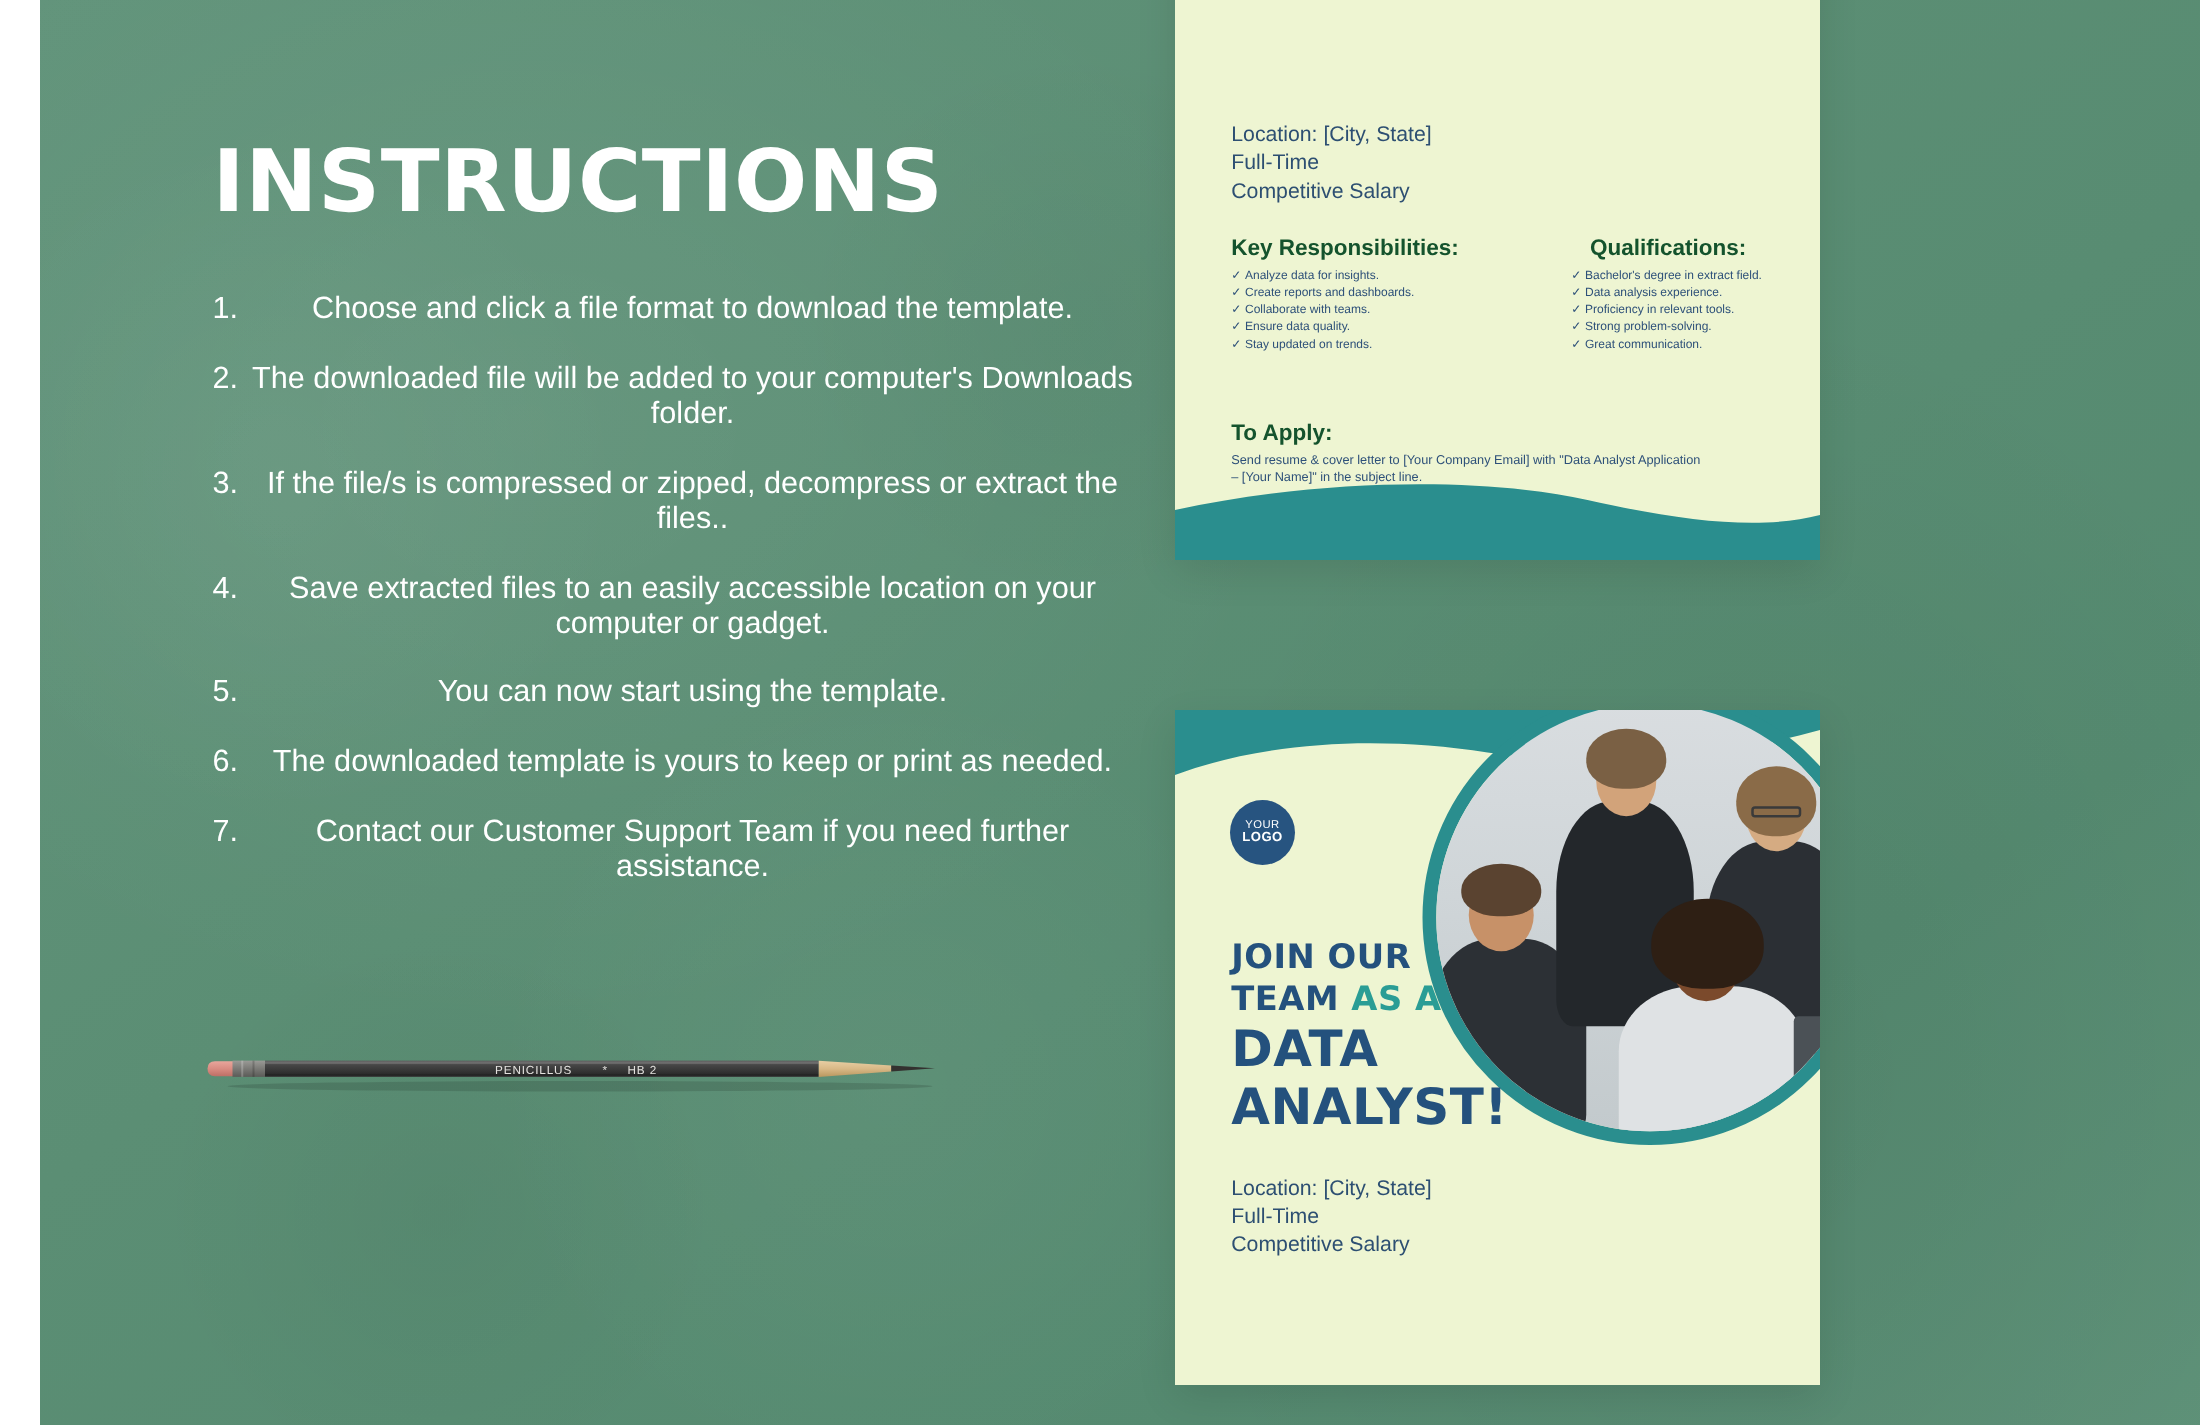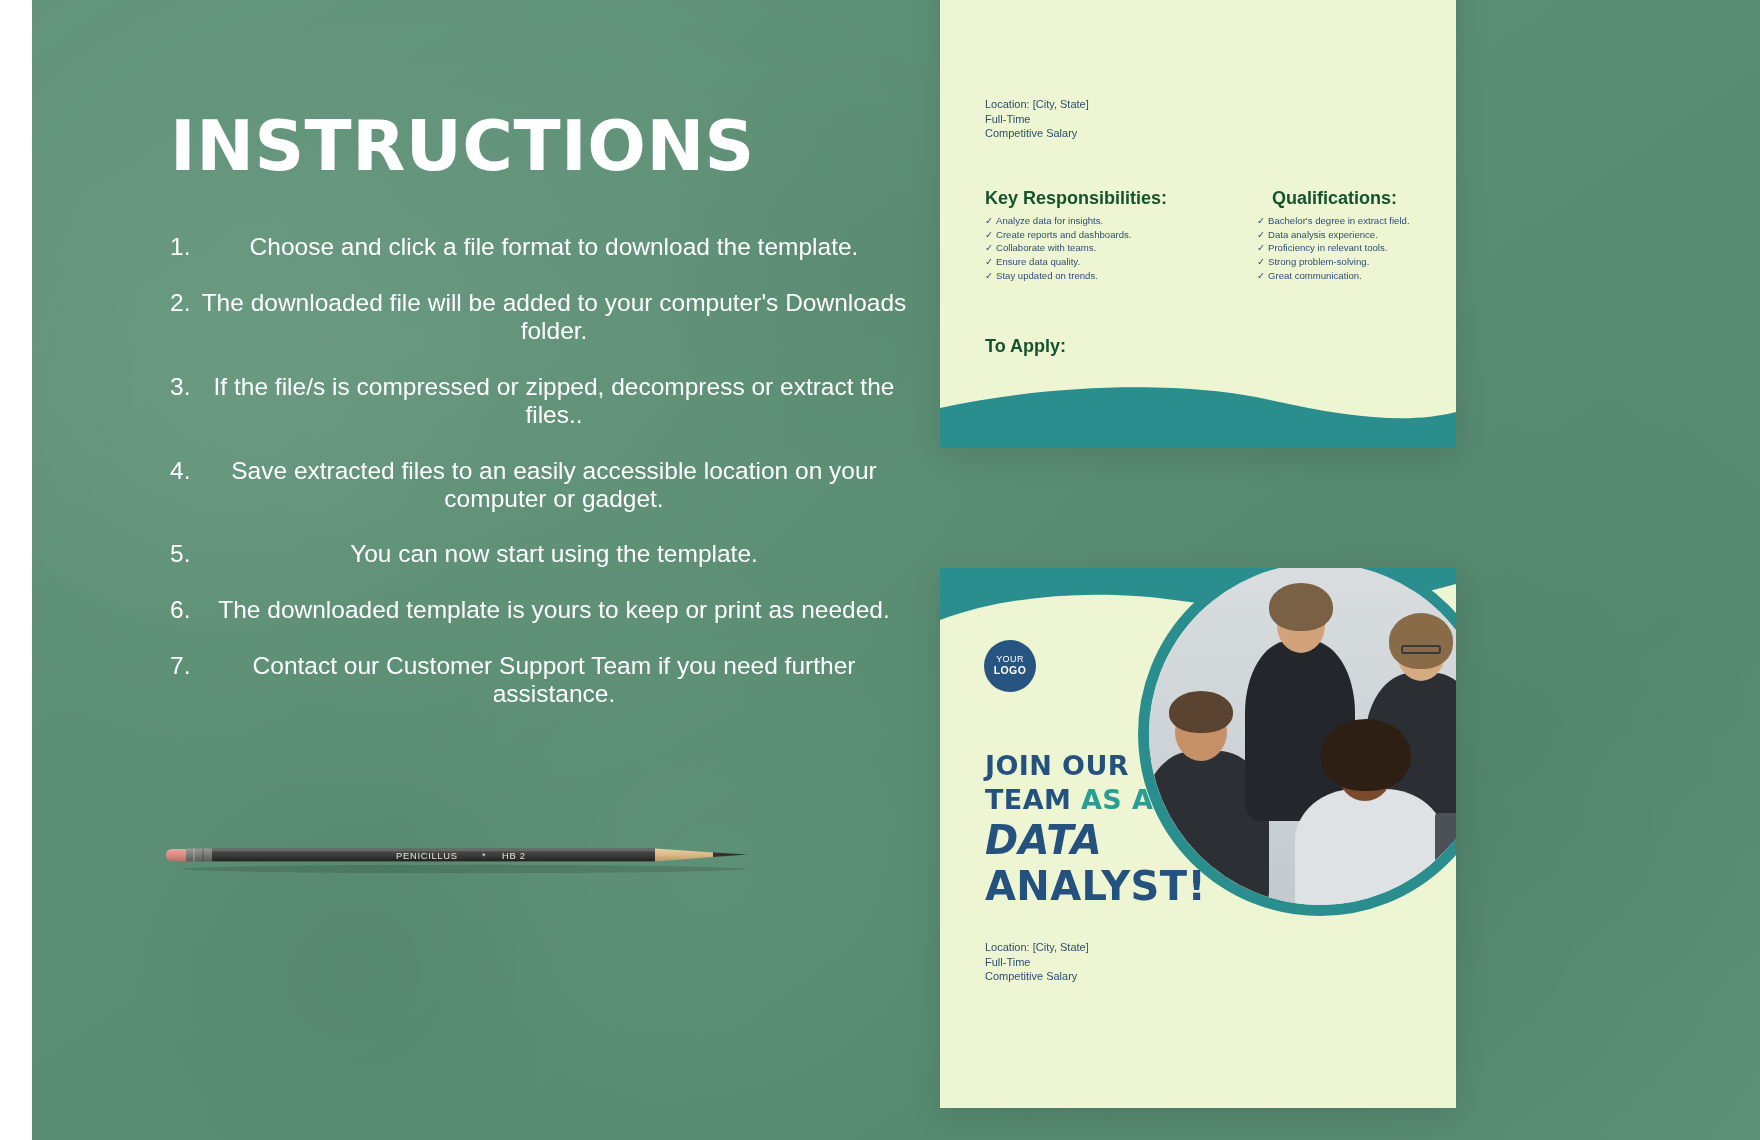--- a/index.html
+++ b/index.html
@@ -174,21 +174,21 @@
     line-height: 1.04;
   }
   .headline .accent { color: #2a9d95; }
 
   .hl-sm { font-size: 27px; }
   .hl-lg { font-size: 40px; }
 
   .meta {
     position: absolute;
     color: #2d4f72;
-    font-size: 11px;
+    font-size: 17px;
     line-height: 1.32;
   }
 
   .sec-title {
     position: absolute;
     font-weight: 700;
     color: #14532d;
     font-size: 18px;
   }
 
@@ -322,20 +322,24 @@
       <div class="sec-title" style="left:332px; top:276px;">Qualifications:</div>
       <ul class="bullets" style="left:317px; top:302px;">
         <li><span class="chk">✓</span><span>Bachelor's degree in extract field.</span></li>
         <li><span class="chk">✓</span><span>Data analysis experience.</span></li>
         <li><span class="chk">✓</span><span>Proficiency in relevant tools.</span></li>
         <li><span class="chk">✓</span><span>Strong problem-solving.</span></li>
         <li><span class="chk">✓</span><span>Great communication.</span></li>
       </ul>
 
       <div class="sec-title" style="left:45px; top:424px;">To Apply:</div>
+      <div class="apply-body" style="left:45px; top:450px; width:440px;">
+        <div>Send resume &amp; cover letter to [Your Company Email] with "Data Analyst Application</div>
+        <div>– [Your Name]" in the subject line.</div>
+      </div>
 
       <div class="wave-bottom">
         <svg viewBox="0 0 516 70" preserveAspectRatio="none">
           <path d="M0,30 C120,4 250,4 330,22 C410,40 470,46 516,34 L516,70 L0,70 Z" fill="#2a8e8e"></path>
         </svg>
       </div>
 
     </div>
   </div>
 
@@ -374,21 +378,21 @@
 
       <div id="logo-badge">
         <span class="l1">YOUR</span>
         <span class="l2">LOGO</span>
       </div>
 
       <div class="headline hl-sm" style="left:45px; top:184px;">JOIN OUR</div>
       <div class="headline hl-sm" style="left:45px; top:218px;">
         <span>TEAM </span><span class="accent">AS A</span>
       </div>
-      <div class="headline hl-lg" style="left:45px; top:252px;font-style:italic;">DATA</div>
+      <div class="headline hl-lg" style="left:45px; top:252px;">DATA</div>
       <div class="headline hl-lg" style="left:45px; top:298px;">ANALYST!</div>
 
       <div class="meta" style="left:45px; top:372px;">
         <div>Location: [City, State]</div>
         <div>Full-Time</div>
         <div>Competitive Salary</div>
       </div>
 
     </div>
   </div>

